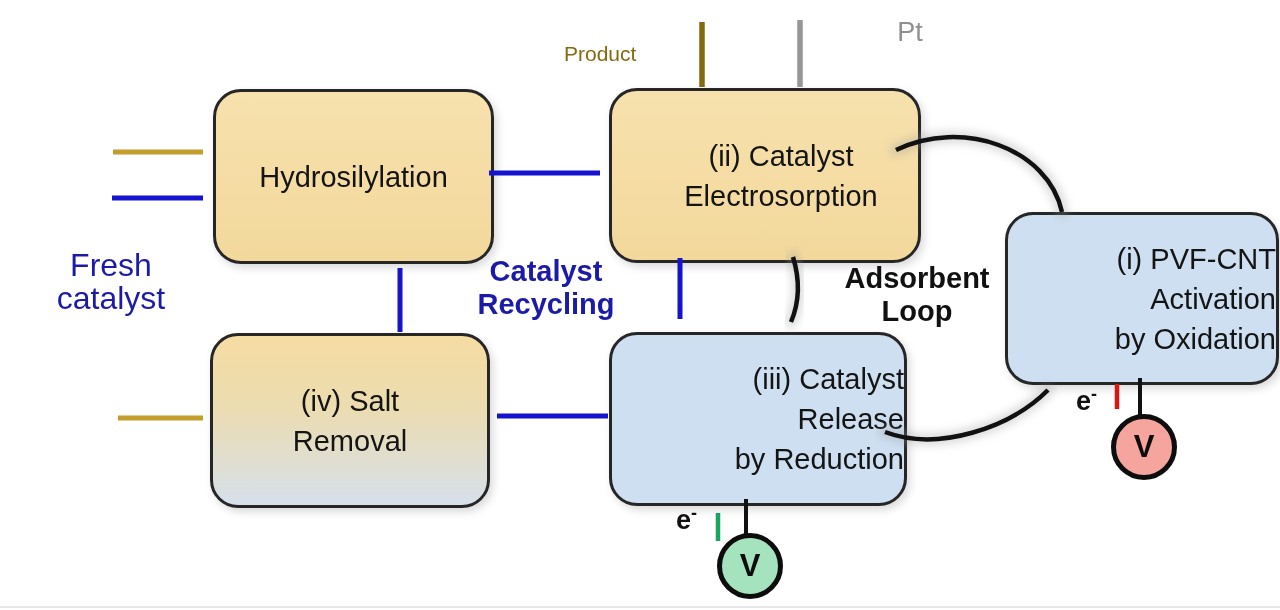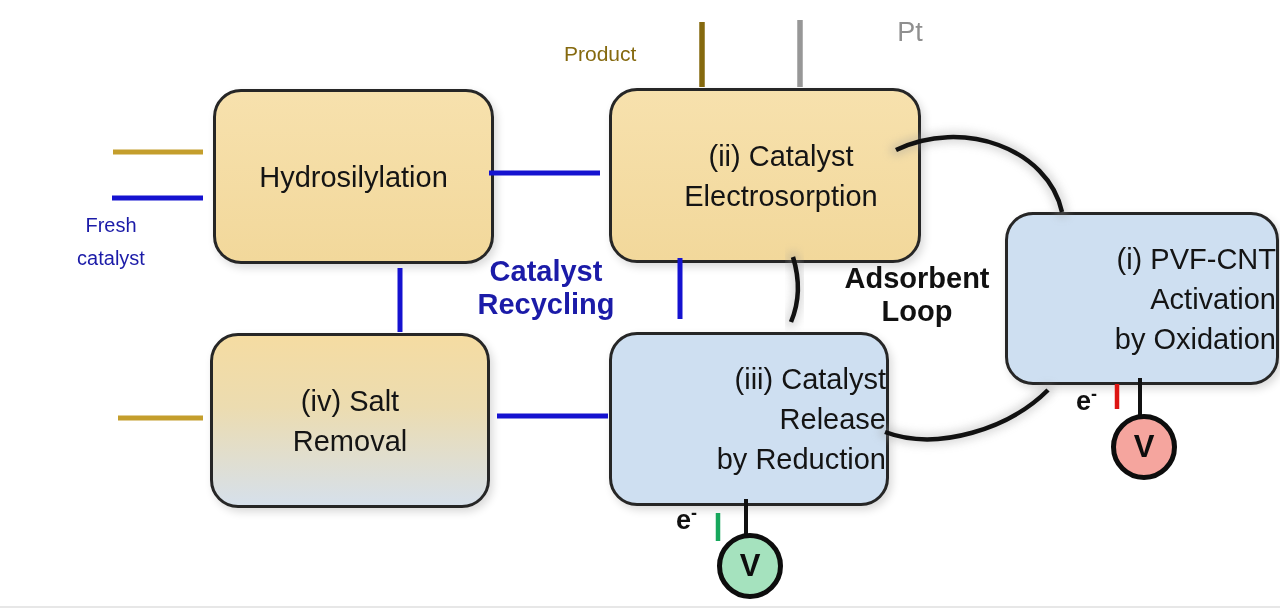--- a/index.html
+++ b/index.html
@@ -27,21 +27,21 @@
   .s-green{stroke:var(--c-green);stroke-width:4.5;}
   .s-red{stroke:var(--c-red);stroke-width:4.5;}
   .f-gold{fill:var(--c-gold);} .f-dgold{fill:var(--c-dark_gold);} .f-gray{fill:var(--c-gray_arrow);}
   .f-blue{fill:var(--c-blue);} .f-black{fill:var(--c-black);} .f-green{fill:var(--c-green);}
   .f-red{fill:var(--c-red);}
   
   .lab{position:absolute;z-index:3;white-space:nowrap;}
   .gold-t{color:var(--c-gold);font-size:27px;}
   .dgold-t{color:var(--c-dark_gold);font-size:21px;}
   .gray-t{color:var(--c-gray_text);font-size:27px;line-height:33px;text-align:center;}
-  .dblue-t{color:var(--c-dark_blue);font-size:20px;line-height:33px;text-align:center;}
+  .dblue-t{color:var(--c-dark_blue);font-size:32px;line-height:33px;text-align:center;margin-top:40px;}
   .bold-blue{color:var(--c-dark_blue);font-size:29px;line-height:33px;font-weight:bold;text-align:center;}
   .bold-black{color:var(--c-black);font-size:29px;line-height:33px;font-weight:bold;text-align:center;}
   .elab{position:absolute;z-index:3;font-size:27px;font-weight:bold;color:var(--c-black);}
   .elab sup{font-size:18px;}
   
   .vm{position:absolute;z-index:3;width:56px;height:56px;border:5px solid #0d0d0d;border-radius:50%;
       display:flex;align-items:center;justify-content:center;font-size:31px;font-weight:bold;color:#0d0d0d;}
   .vm-green{background:var(--c-green_fill);}
   .vm-red{background:var(--c-pink_fill);}
   .bottom-edge{position:absolute;left:0;top:606px;width:1280px;height:2px;background:#e7e7e7;z-index:0;}
@@ -59,21 +59,21 @@
     <div>(ii) Catalyst</div>
     <div>Electrosorption</div>
   </div>
 
   <div class="box bluebox" style="left:1005px;top:212px;width:268px;height:167px;">
     <div>(i) PVF-CNT</div>
     <div>Activation</div>
     <div>by Oxidation</div>
   </div>
 
-  <div class="box bluebox" style="left:609px;top:332px;width:274px;height:168px;">
+  <div class="box bluebox" style="left:609px;top:332px;width:274px;height:168px;padding-left:18px;">
     <div>(iii) Catalyst</div>
     <div>Release</div>
     <div>by Reduction</div>
   </div>
 
   <div class="box mixbox" style="left:210px;top:333px;width:274px;height:169px;">
     <div>(iv) Salt</div>
     <div>Removal</div>
   </div>
 

